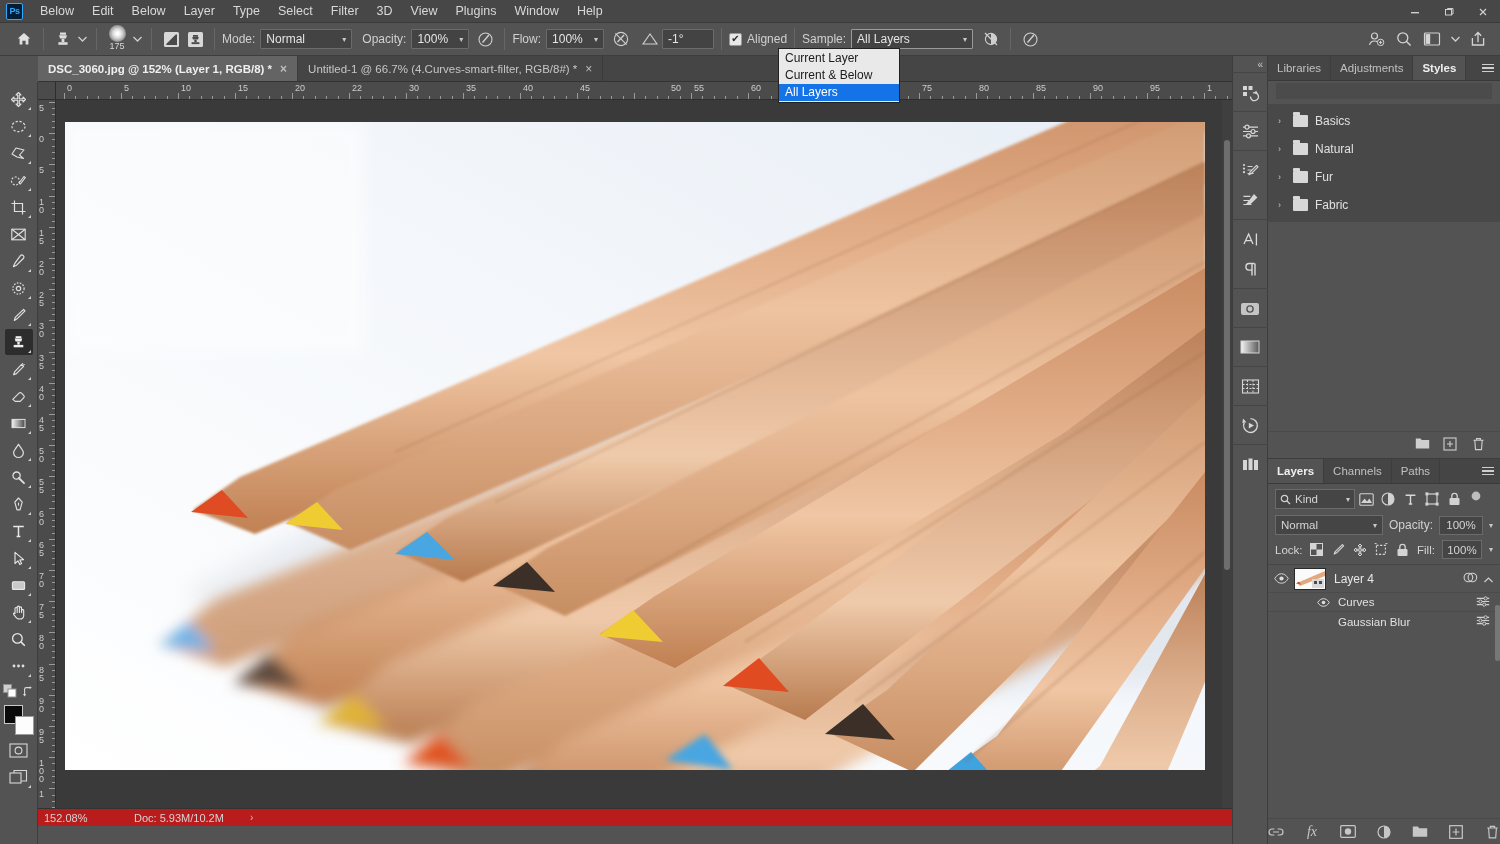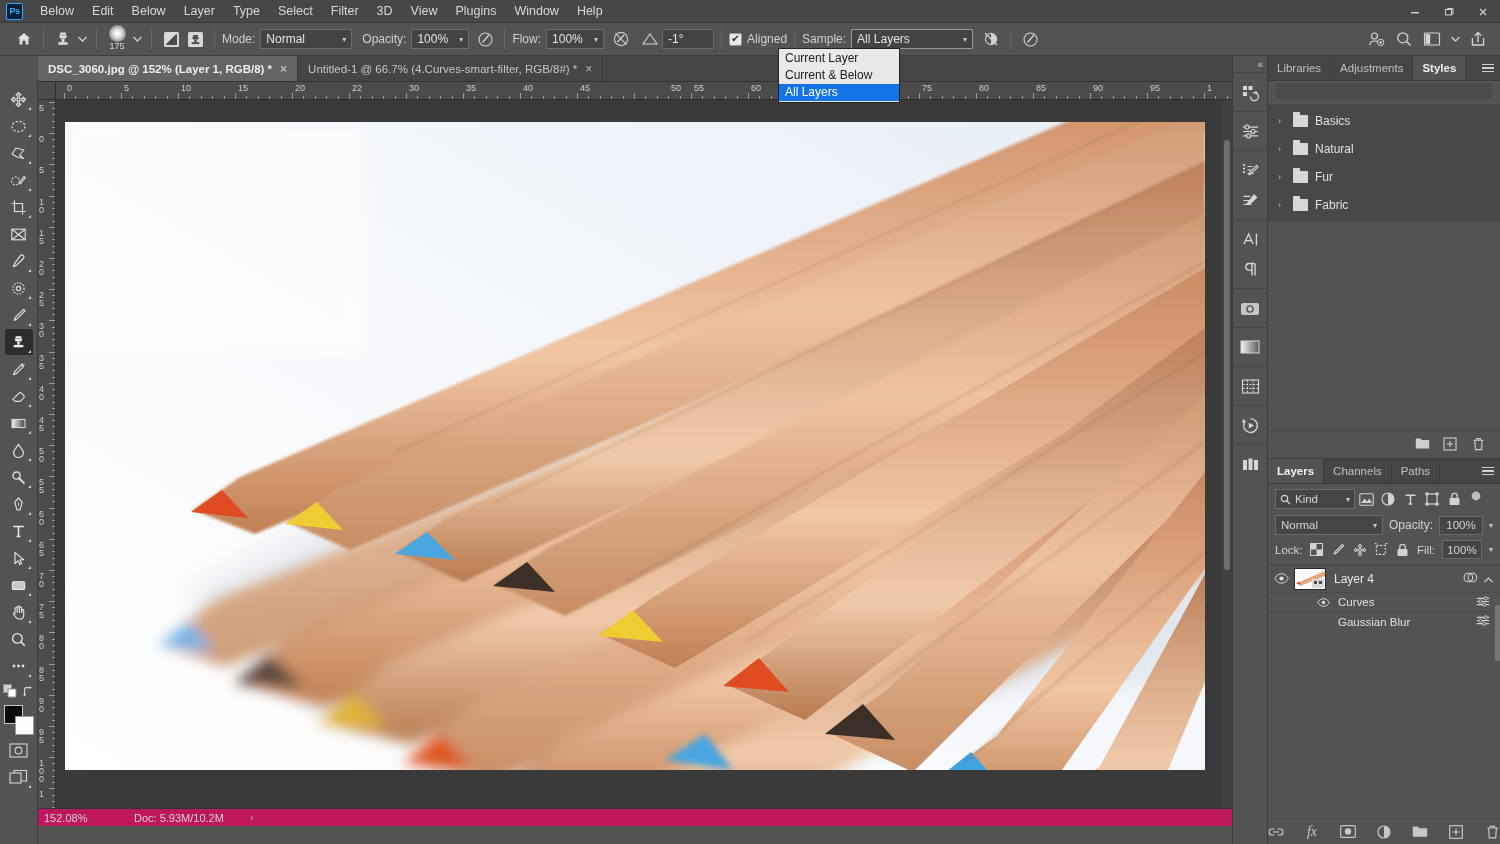--- a/index.html
+++ b/index.html
@@ -149,21 +149,21 @@
   .canvas-wrap {
     position: absolute; top: 18px; left: 18px; right: 0; bottom: 0;
     background: #3a3a3a; overflow: hidden;
   }
   .canvas-img {
     position: absolute; left: 9px; top: 22px; width: 1140px; height: 648px;
     background: #fbfcfe; overflow: hidden;
   }
   .statusbar {
     position: absolute; bottom: 0; left: 0; width: 1194px; height: 18px;
-    background: #be185d; display: flex; align-items: center;
+    background: #b91c1c; display: flex; align-items: center;
     font-size: 11px; color: #d4d4d4; border-top: 1px solid #333;
   }
   .sb-zoom { padding-left: 6px; width: 96px; }
   .sb-doc { white-space: nowrap; }
   .sb-arrow { margin-left: 26px; font-size: 10px; color: #c2c2c2; }
   .scroll-v {
     position: absolute; right: 0; top: 18px; width: 10px; bottom: 18px;
     background: #3f3f3f;
   }
   .scroll-v .thumb {

